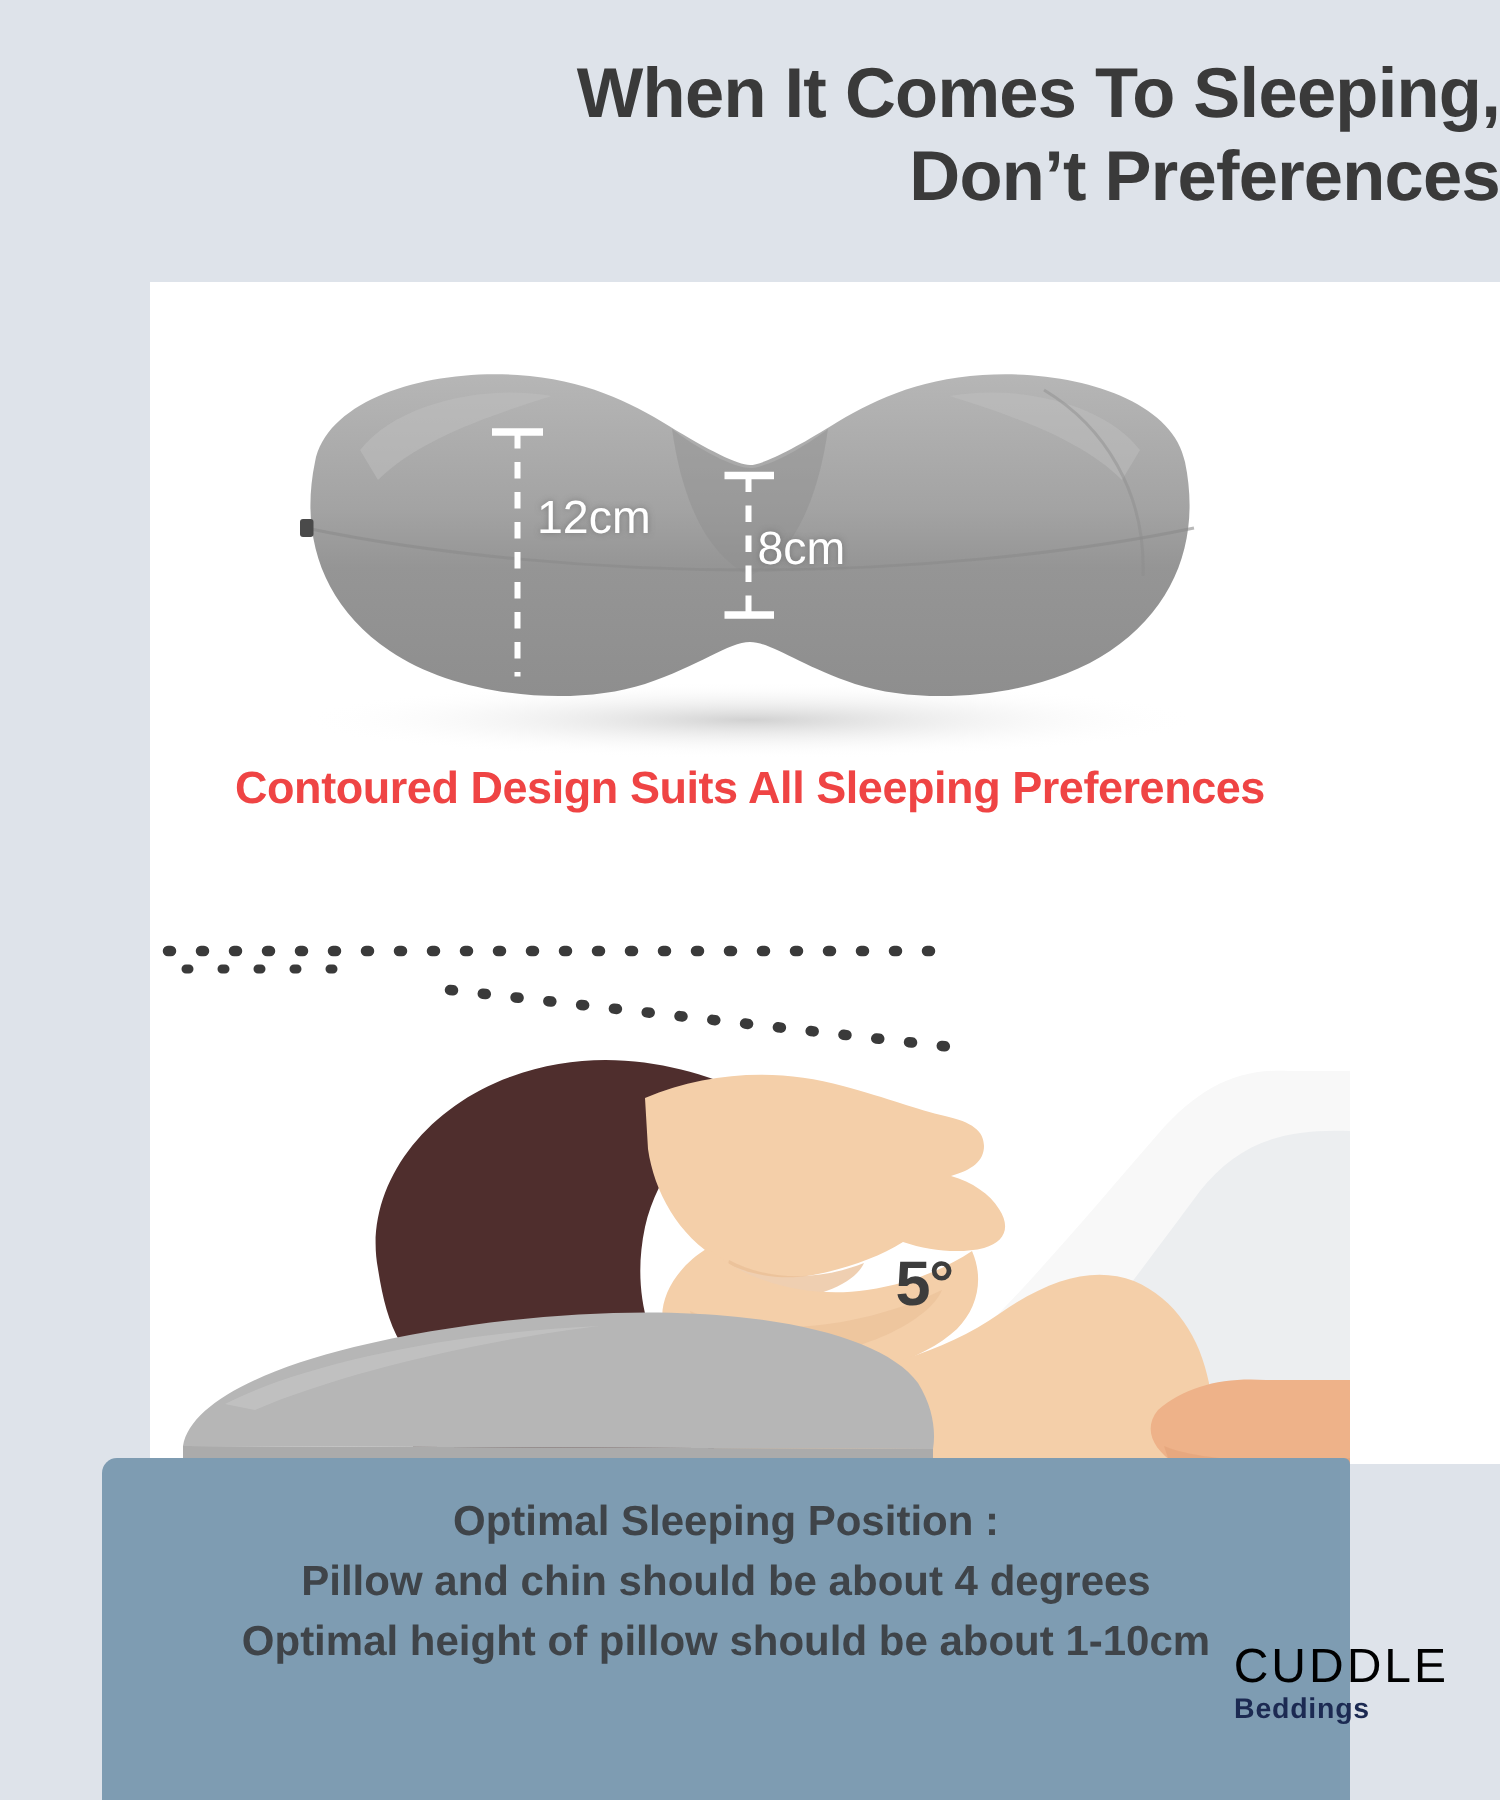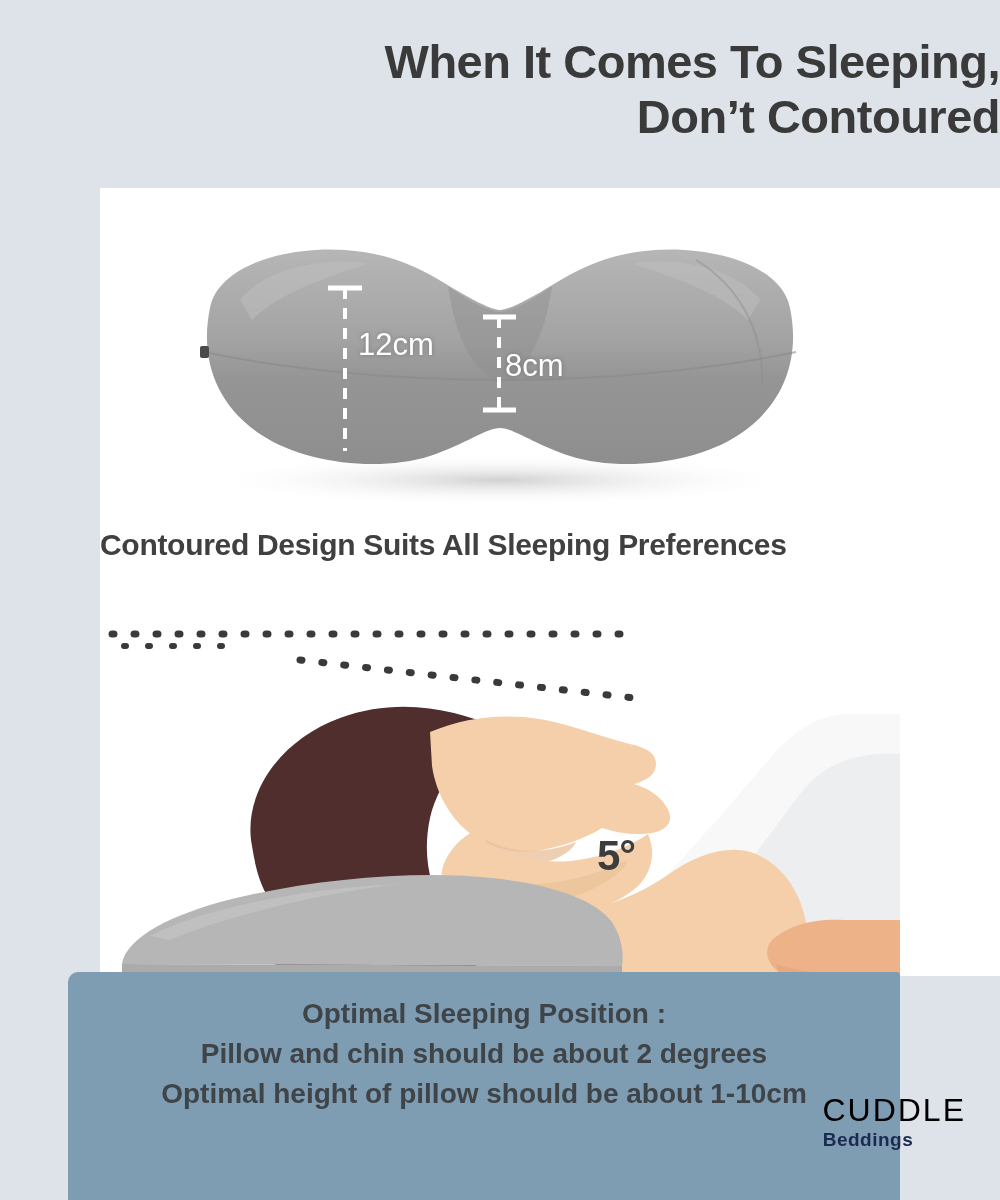--- a/index.html
+++ b/index.html
@@ -34,23 +34,23 @@
   .dimlabel{
     position:absolute; color:#ffffff; font-size:31px; font-weight:400;
     text-shadow:0 0 4px rgba(90,90,90,.55);
     white-space:nowrap;
   }
   .dim-12{ left:258px; top:139px; }
   .dim-8{  left:405px; top:160px; }
 
   
   .caption{
-    position:absolute; left:0; top:340px; width:800px;
-    text-align:left;
-    font-size:30px; font-weight:bold; color:#404040;
+    position:absolute; left:0; top:321px; width:800px;
+    text-align:center;
+    font-size:30px; font-weight:bold; color:#ef4444;
     letter-spacing:-0.3px;
   }
 
   
   .illo{ position:absolute; left:0; top:400px; width:800px; height:388px; }
   .illo svg{ display:block; }
   .angle-label{
     position:absolute; left:497px; top:244px;
     font-size:42px; font-weight:bold; color:#3d3d3d;
     letter-spacing:-1px;
@@ -83,21 +83,21 @@
     letter-spacing:.5px; text-align:center; margin-top:3px;
   }
 </style>
 </head>
 <body>
 
 <div id="page">
 
   <div class="headline">
     <span>When It Comes To Sleeping,</span>
-    <span class="l2">Don’t Contoured</span>
+    <span class="l2">Don’t Preferences</span>
   </div>
 
   <div class="card">
 
     <div class="photo">
       <svg width="800" height="330" viewBox="0 0 800 330">
         <defs>
           <linearGradient id="pgrad" x1="0" y1="0" x2="0" y2="1">
             <stop offset="0%" stop-color="#b6b6b6"></stop>
             <stop offset="42%" stop-color="#a3a3a3"></stop>
@@ -216,21 +216,21 @@
         <line x1="200" y1="72" x2="534" y2="110" stroke="#3a3a3a" stroke-width="7" stroke-dasharray="2 20" stroke-linecap="round"></line>
       </svg>
 
       <div class="angle-label">5°</div>
     </div>
   </div>
 
   <div class="panel">
     <div class="panel-text">
       <span>Optimal Sleeping Position :</span>
-      <span>Pillow and chin should be about 2 degrees</span>
+      <span>Pillow and chin should be about 4 degrees</span>
       <span>Optimal height of pillow should be about 1-10cm</span>
     </div>
 
     <div class="logo">
       <div class="logo-word">CUDDLE</div>
       <div class="logo-sub">Beddings</div>
     </div>
   </div>
 
 </div>

